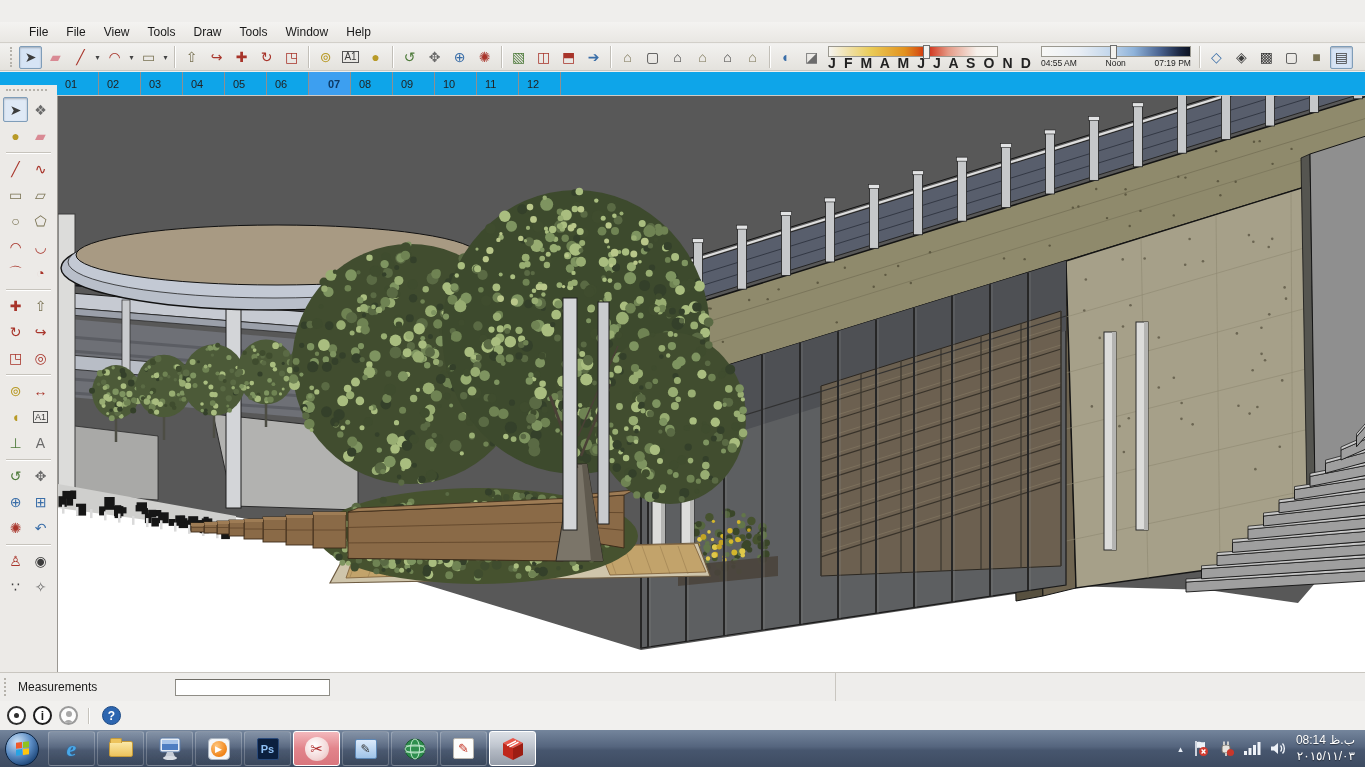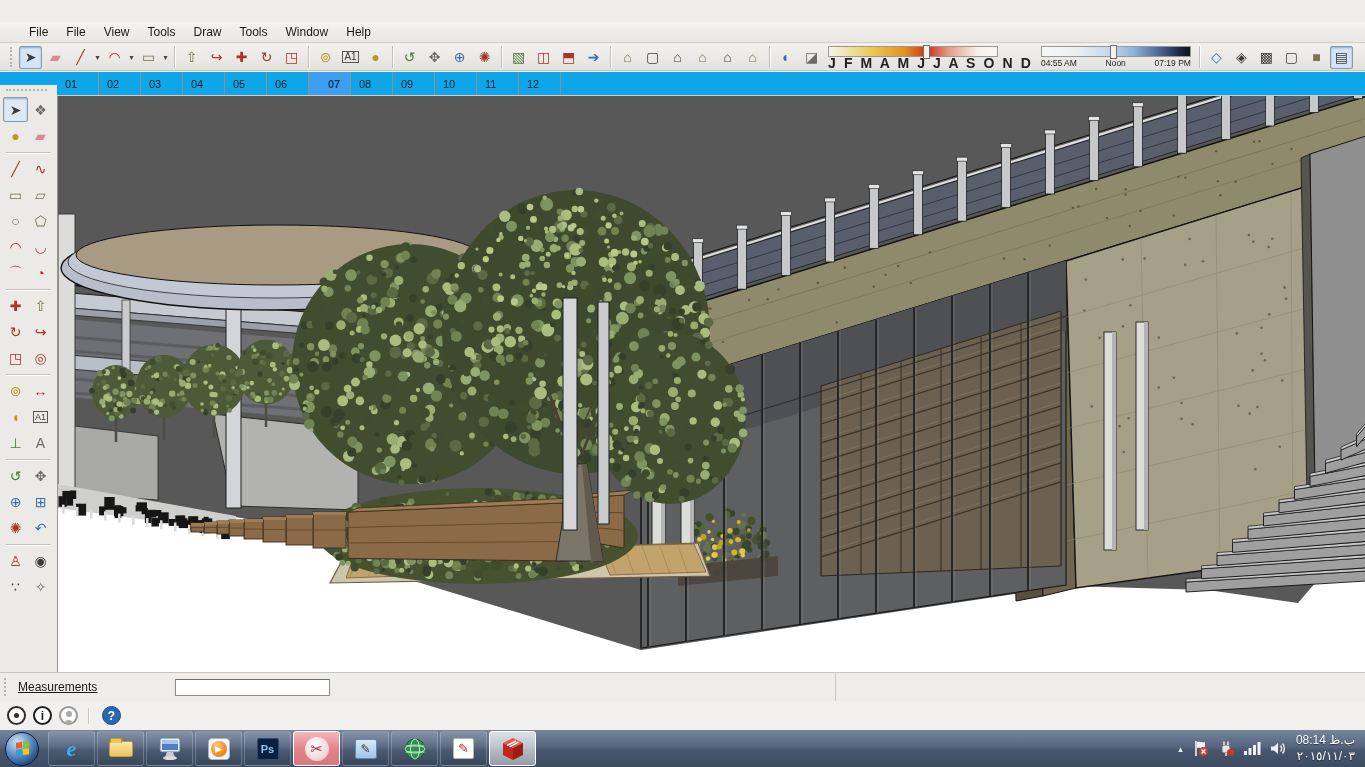--- a/index.html
+++ b/index.html
@@ -64,21 +64,21 @@
   .psep{height:1px;background:#c6c3bc;box-shadow:0 1px 0 #fff;margin:3px 6px;}
 
   
   .viewport{position:absolute;left:57px;top:96px;width:1308px;height:576px;background:#585858;border-left:1px solid #9a9792;}
   .viewport svg{display:block;}
 
   
   .measurebar{position:absolute;left:0;top:672px;width:100%;height:29px;background:#eeedeb;border-top:1px solid #c9c6c0;}
   .mpanel{position:absolute;left:0;top:0;width:836px;height:28px;border-right:1px solid #c9c6c0;display:flex;align-items:center;}
   .mgrip{width:4px;height:18px;margin:0 6px 0 4px;border-left:2px dotted #b5b2ab;}
-  .mlabel{font-size:12px;color:#1a1a1a;margin-left:4px;text-decoration:underline;}
+  .mlabel{font-size:12px;color:#1a1a1a;margin-left:4px;}
   .minput{margin-left:78px;width:155px;height:17px;border:1px solid #8f8d86;border-top-color:#6f6d66;background:#fff;font-size:11px;padding:0 3px;font-family:"Liberation Sans",sans-serif;}
 
   
   .statusbar{position:absolute;left:0;top:701px;width:100%;height:29px;background:#f1f0ee;display:flex;align-items:center;}
   .sicon{width:19px;height:19px;border-radius:50%;margin-left:7px;display:flex;align-items:center;justify-content:center;flex:0 0 auto;}
   .sio{border:2px solid #2e2e2e;background:#fff;}
   .sio-inner{width:5px;height:5px;border-radius:50%;background:#2e2e2e;}
   .scredit{border:2px solid #1e1e1e;background:#fff;font-weight:bold;font-size:12px;color:#1e1e1e;}
   .sperson{border:2px solid #9a9a9a;background:#fdfdfd;position:relative;overflow:hidden;}
   .sphead{width:6px;height:6px;border-radius:50%;background:#a8a8a8;margin-top:-4px;}

